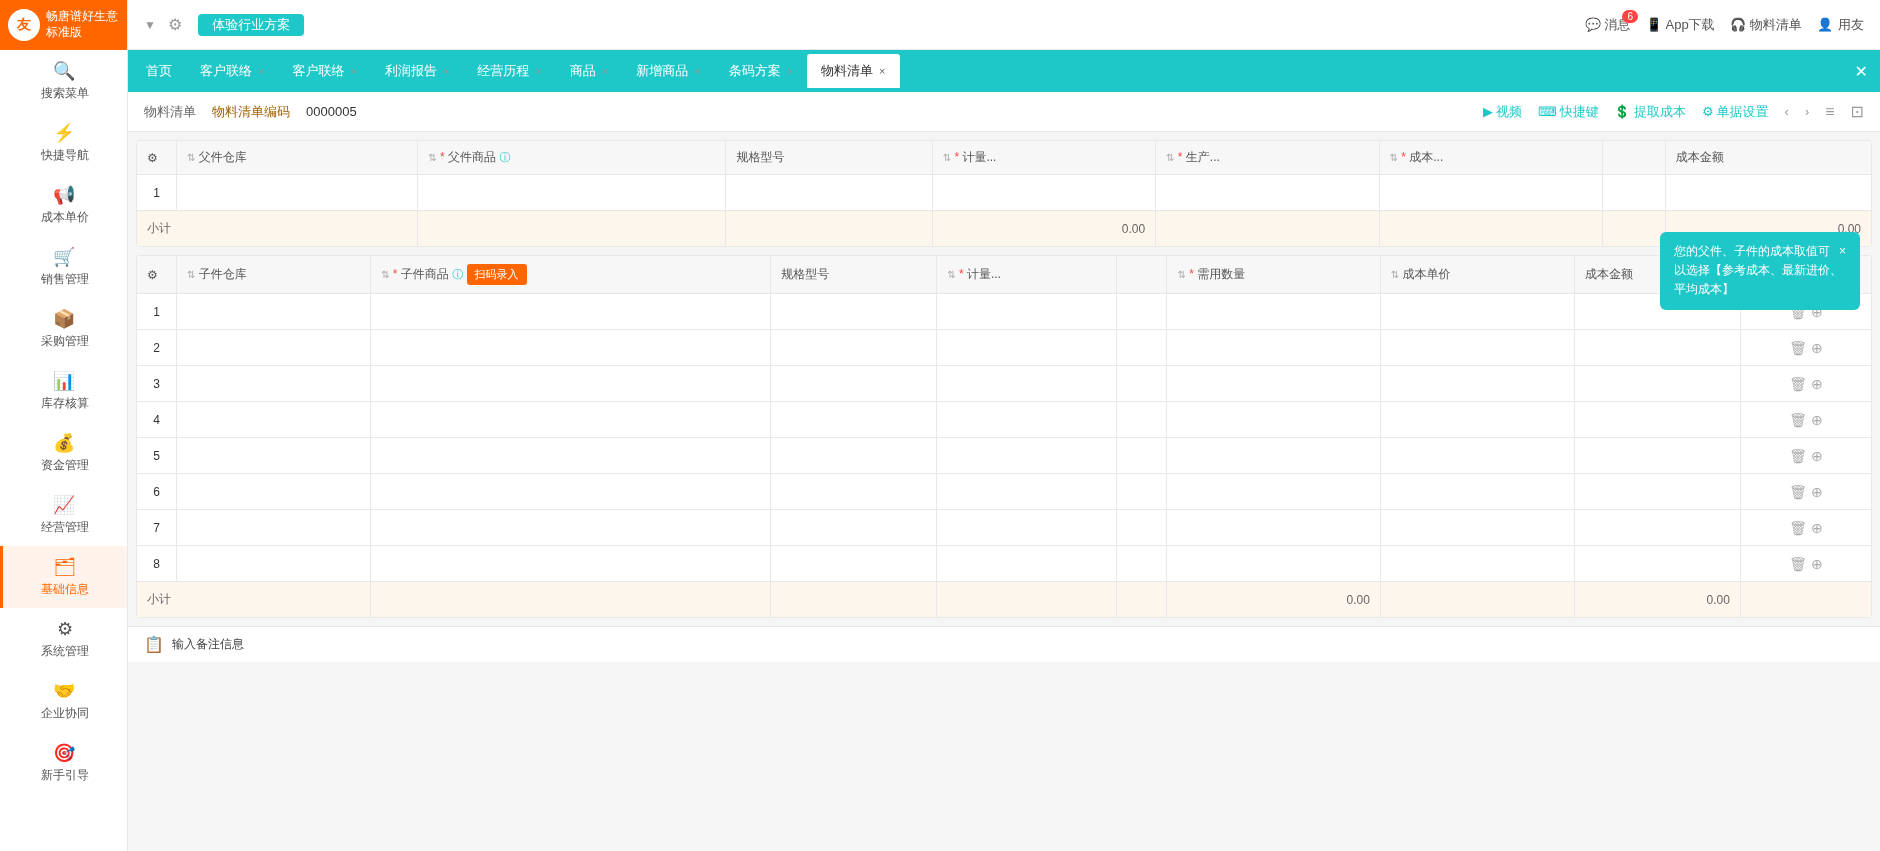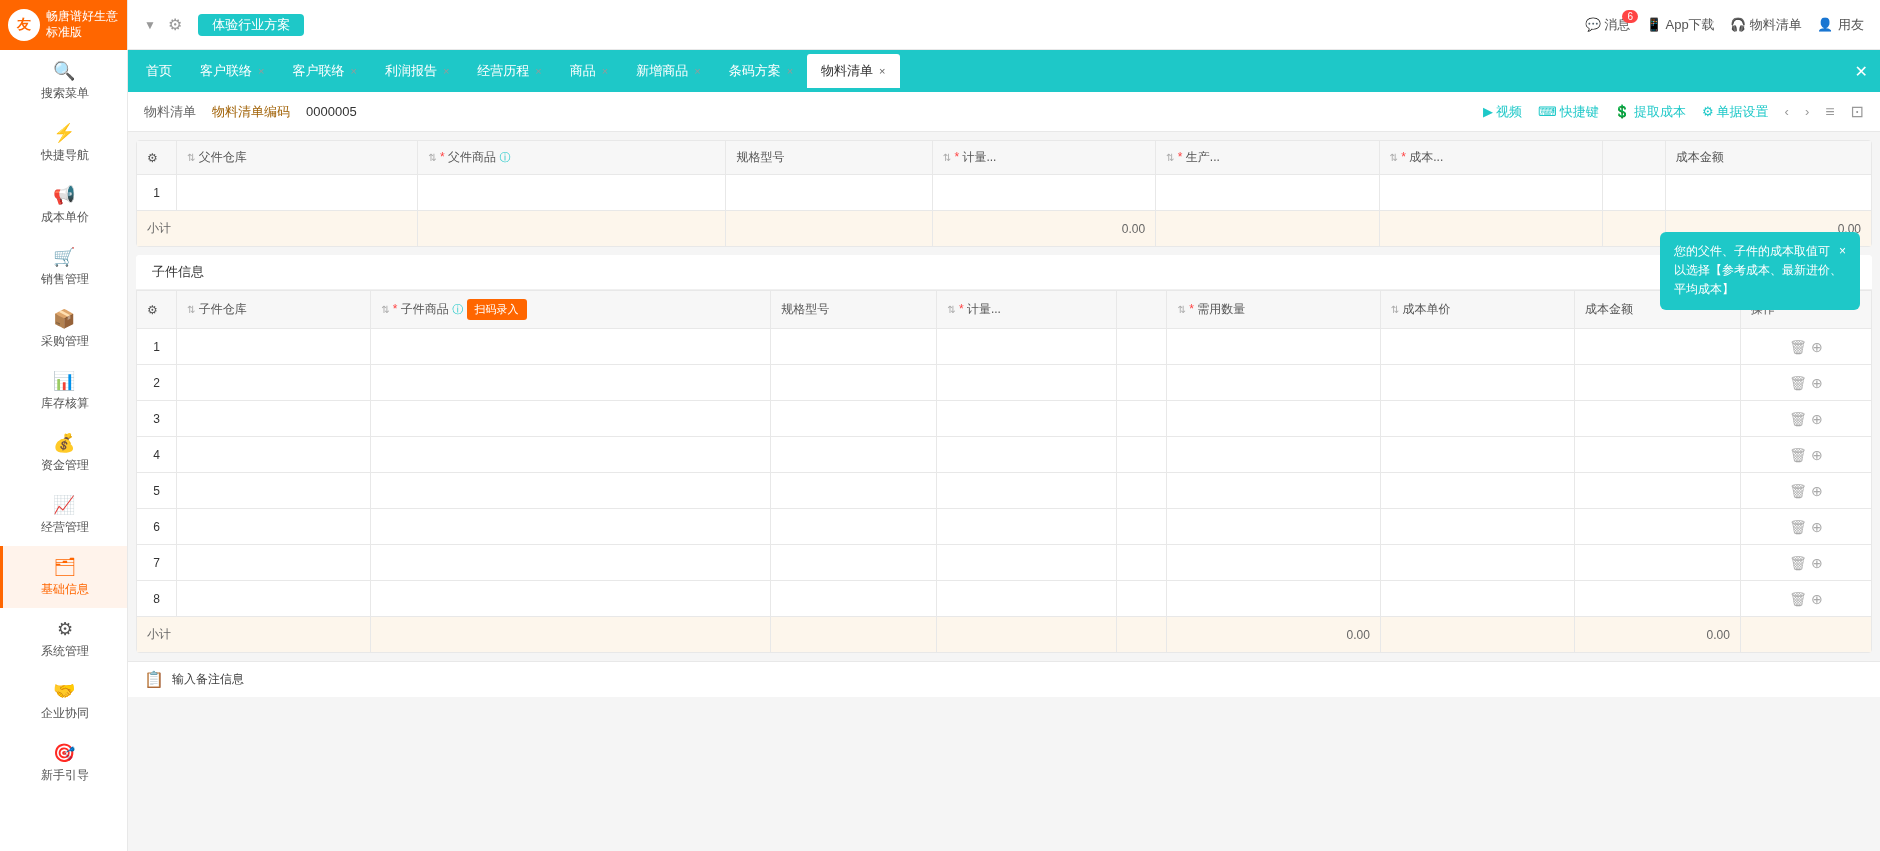--- a/index.html
+++ b/index.html
@@ -445,21 +445,20 @@
             <td></td>
             <td></td>
             <td></td>
             <td class="amount-col">0.00</td>
           </tr>
         </tbody>
       </table>
     </div>
 
     <div class="section">
-      <div class="section-title">子件信息</div>
       <table class="data-table">
         <thead>
           <tr>
             <th class="th-settings"><span>⚙</span></th>
             <th><span class="sort-arrows">⇅</span> 子件仓库</th>
             <th><span class="sort-arrows">⇅</span> <span style="color:#ff4444">*</span> 子件商品 <span class="info-icon">ⓘ</span> <button class="scan-btn">扫码录入</button></th>
             <th>规格型号</th>
             <th><span class="sort-arrows">⇅</span> <span style="color:#ff4444">*</span> 计量...</th>
             <th style="width:auto;"></th>
             <th><span class="sort-arrows">⇅</span> <span style="color:#ff4444">*</span> 需用数量</th>

